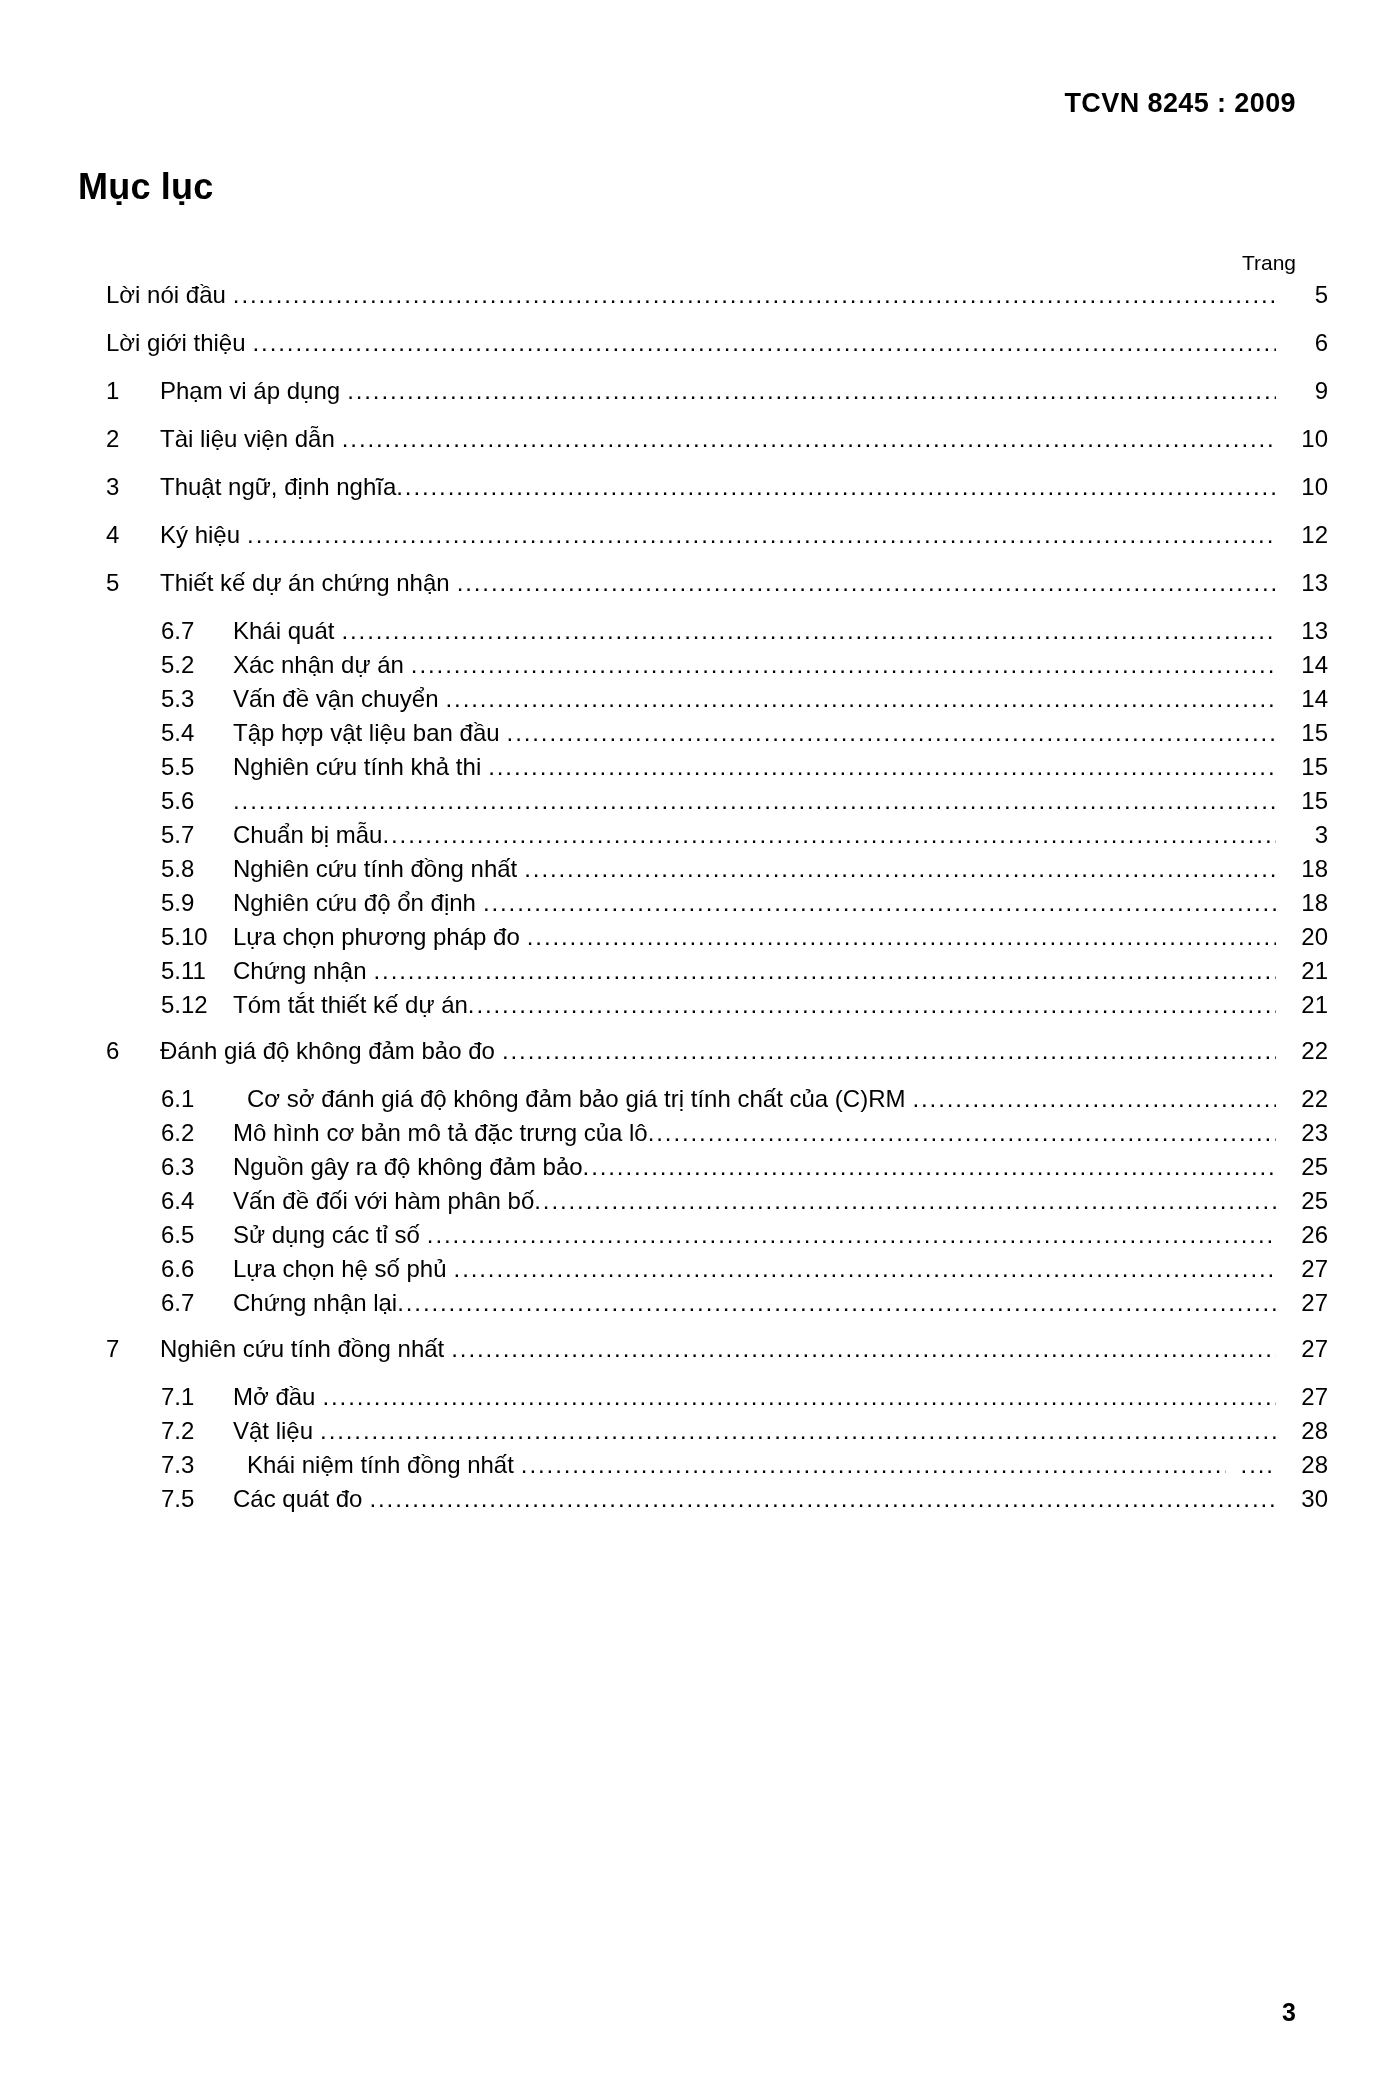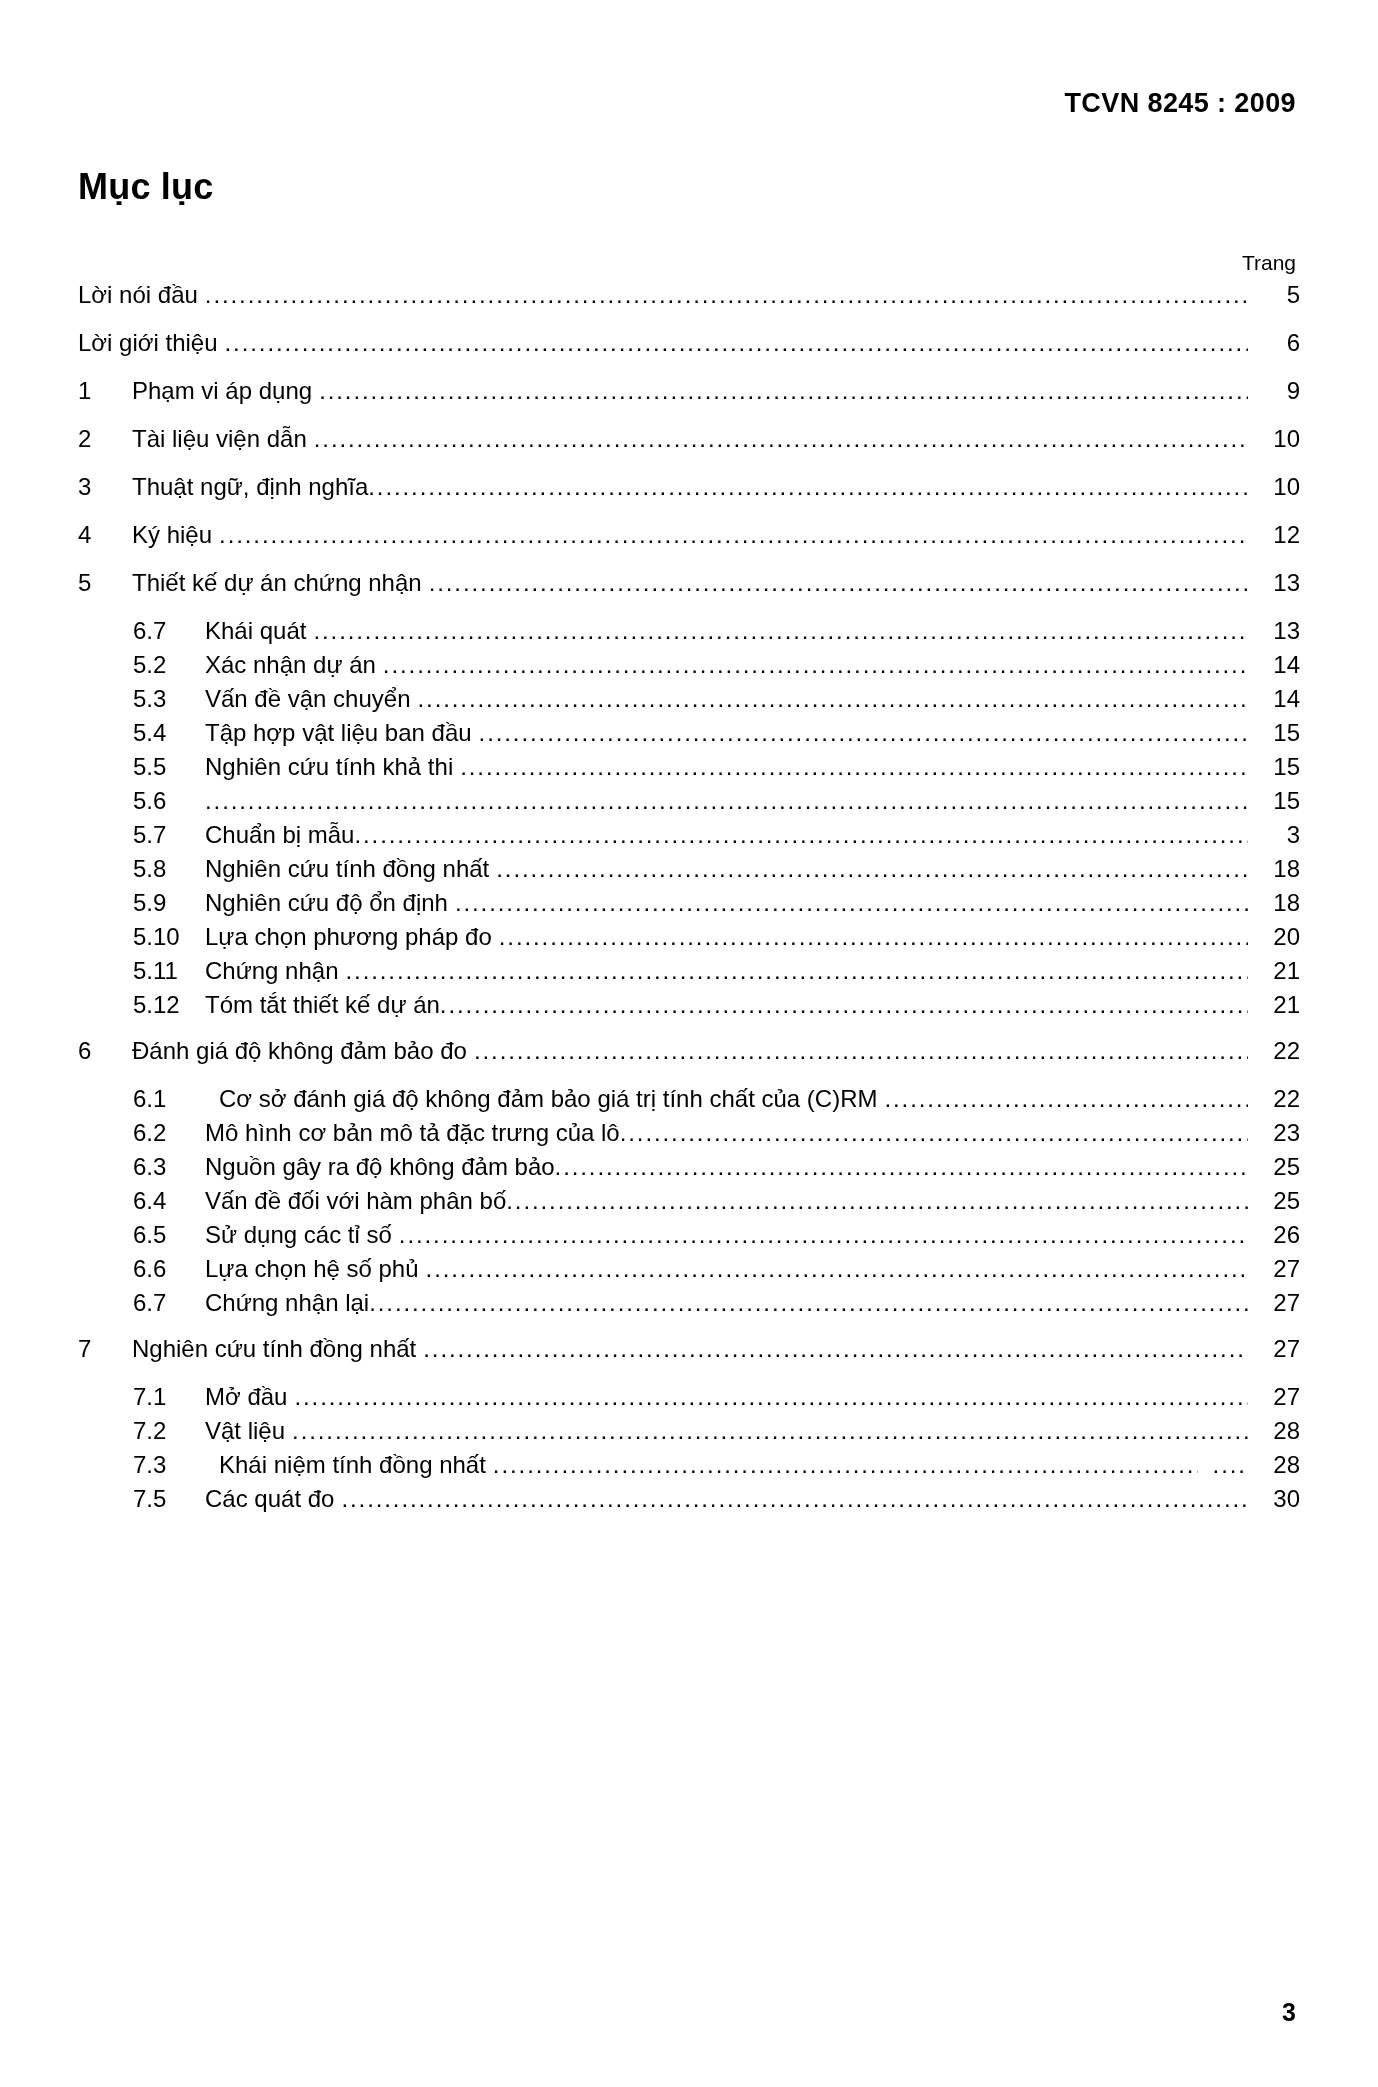--- a/index.html
+++ b/index.html
@@ -63,20 +63,21 @@
     right: 78px;
   }
 
   .toc-row {
     display: flex;
     align-items: center;
     width: 100%;
     font-size: 24px;
     line-height: 1.0;
     white-space: nowrap;
+    margin-left: 28px;
   }
 
   
   .toc-row.lvl0 { margin-bottom: 24px; }
   .toc-row.lvl1 { margin-bottom: 24px; }
   .toc-row.lvl2 { margin-bottom: 10px; }
 
   
   .toc-row.gap-before { margin-top: 22px; }
 

